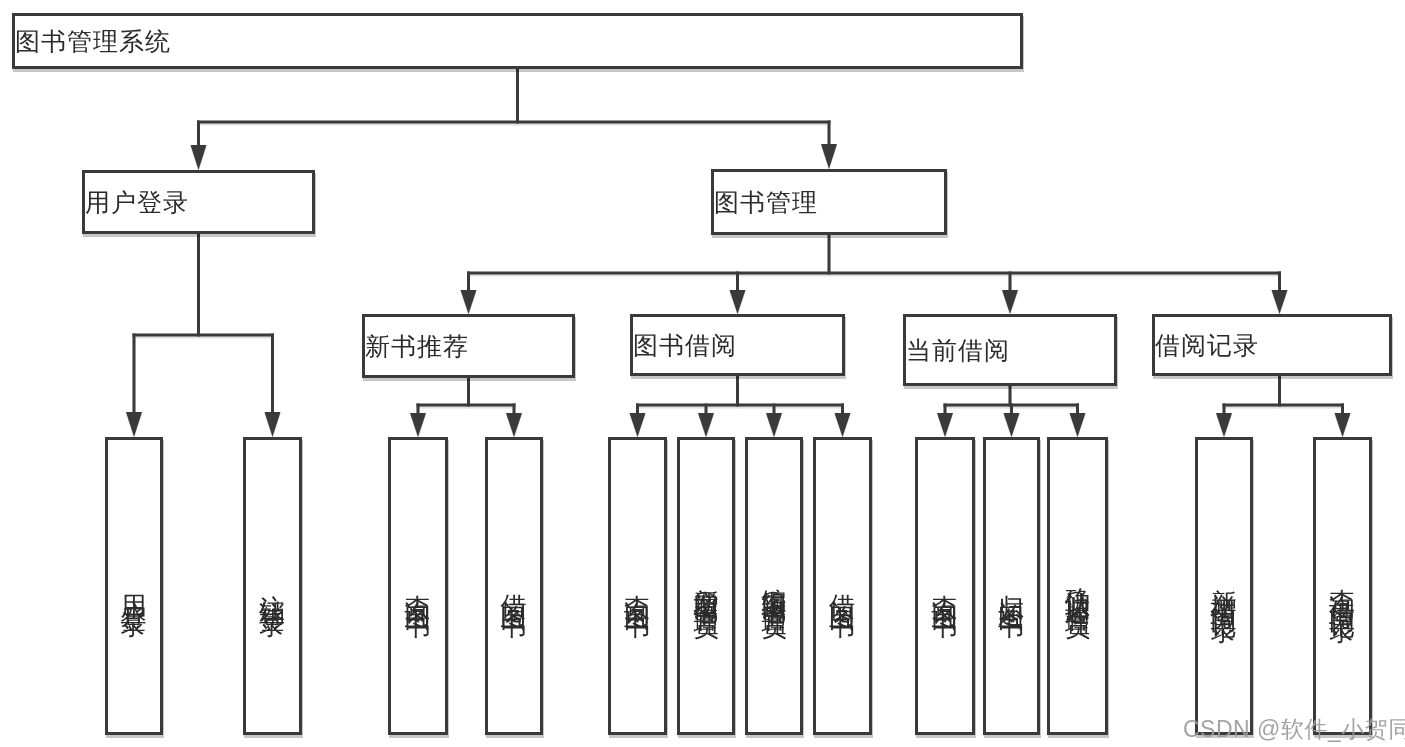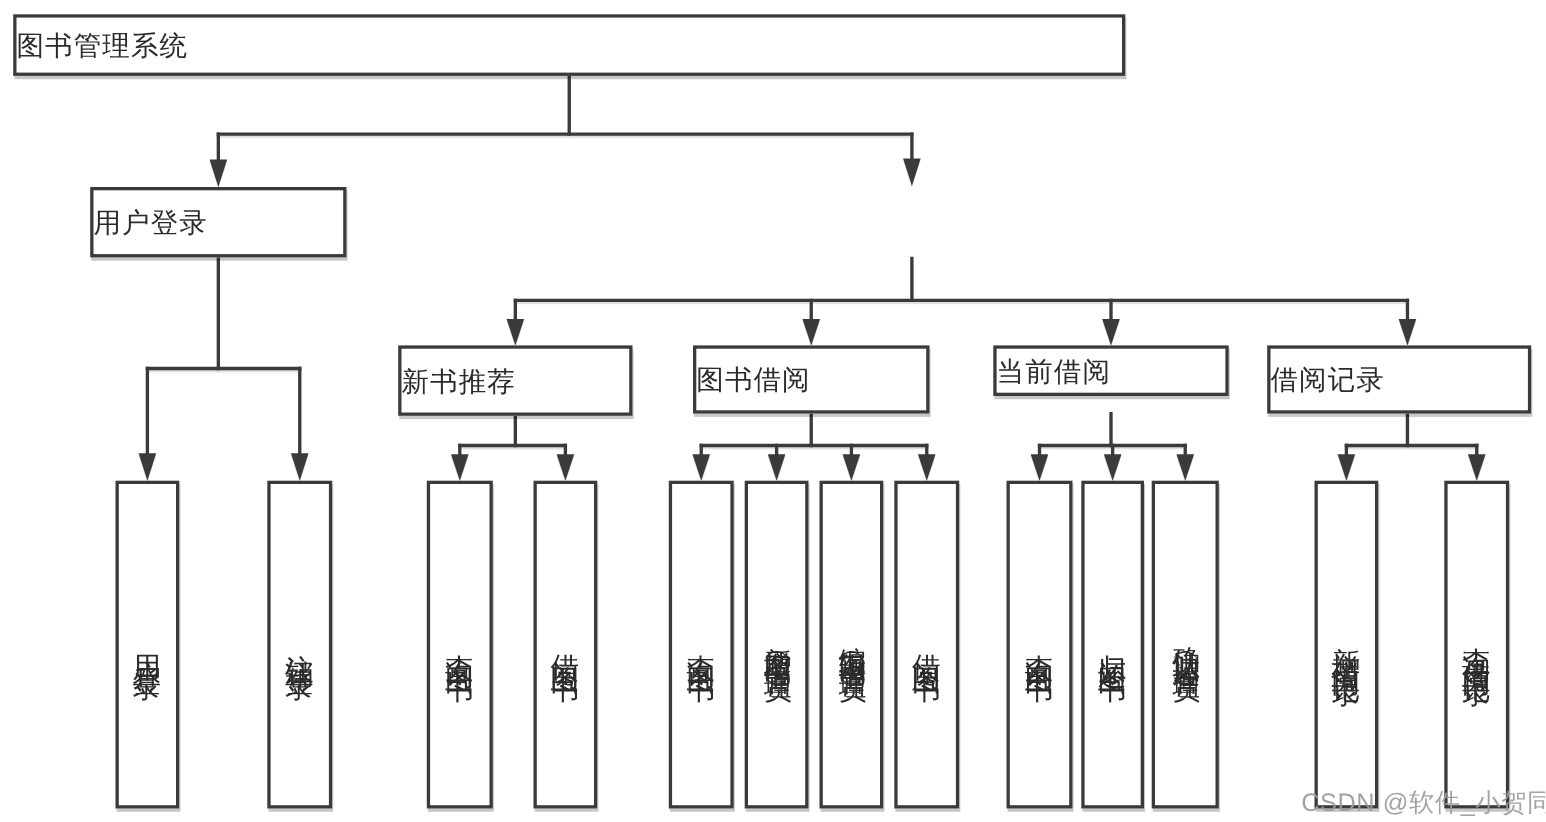--- a/index.html
+++ b/index.html
@@ -113,28 +113,31 @@
     </g>
   </svg>
 
   <div class="hbox" style="left:12px;top:13px;width:1011px;height:56px">
     <span>图书管理系统</span>
   </div>
 
   <div class="hbox" style="left:82px;top:170px;width:233px;height:64px">
     <span>用户登录</span>
   </div>
+  <div class="hbox" style="left:711px;top:169px;width:236px;height:66px">
+    <span>图书管理</span>
+  </div>
 
   <div class="hbox" style="left:362px;top:314px;width:213px;height:64px">
     <span>新书推荐</span>
   </div>
   <div class="hbox" style="left:630px;top:314px;width:215px;height:62px">
     <span>图书借阅</span>
   </div>
-  <div class="hbox" style="left:903px;top:314px;width:214px;height:46px">
+  <div class="hbox" style="left:903px;top:314px;width:214px;height:72px">
     <span>当前借阅</span>
   </div>
   <div class="hbox" style="left:1152px;top:314px;width:240px;height:62px">
     <span>借阅记录</span>
   </div>
 
   <div class="vbox" style="left:105px;width:58px">
     <span>用户登录</span>
   </div>
   <div class="vbox" style="left:243px;width:59px">

